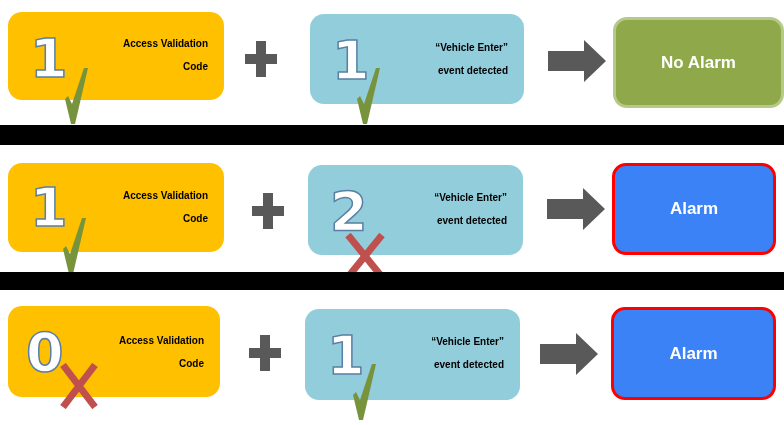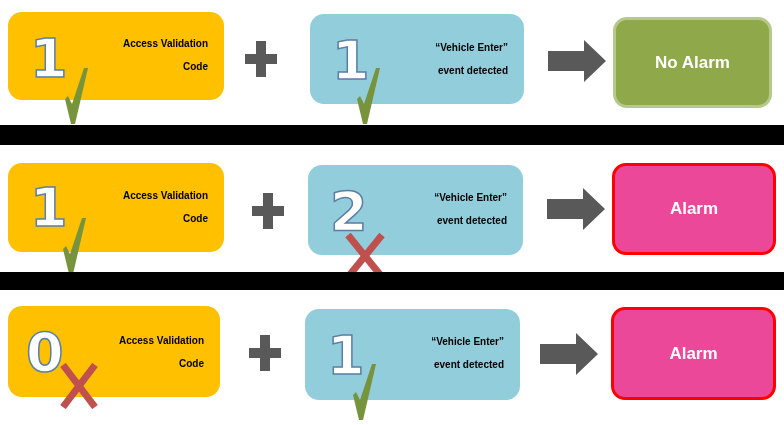--- a/index.html
+++ b/index.html
@@ -1,21 +1,21 @@
 <!DOCTYPE html>
 <html><head>
 <meta charset="utf-8">
 <style>
   html,body{margin:0;padding:0;}
   body{width:784px;height:425px;background:#ffffff;position:relative;overflow:hidden;font-family:"Liberation Sans","DejaVu Sans",sans-serif;}
   .box{position:absolute;border-radius:14px;box-sizing:border-box;}
   .yellow{background:#FFC000;}
   .blue{background:#92CDDC;}
   .green{background:#8EA84A;border:3px solid #B5C98A;}
-  .red{background:#ec4899;border:3px solid #FF0000;}
+  .red{background:#3b82f6;border:3px solid #FF0000;}
   .digit{position:absolute;font-size:54px;font-weight:bold;color:#ffffff;-webkit-text-stroke:1.5px #5b7fa3;line-height:1;font-family:"DejaVu Sans",sans-serif;}
   .label{position:absolute;font-weight:bold;font-size:10px;color:#000;text-align:right;line-height:23px;white-space:nowrap;}
   .result-label{position:absolute;left:0;right:0;top:50%;transform:translateY(-50%);text-align:center;color:#fff;font-weight:bold;font-size:17px;}
   .bar{position:absolute;left:0;width:784px;background:#000;}
   .plus,.arrow,.mark{position:absolute;}
 </style>
 </head>
 <body>
 
 <div>
@@ -43,21 +43,21 @@
     </div>
   </div>
   <svg class="mark" style="left:354px;top:66px;" width="30" height="60" viewBox="0 0 30 60">
       <path d="M26 2 L22 2 L10 38 L6 30 L3 33 L9 58 L13 58 Z" fill="#77933C"></path>
     </svg>
 
   <svg class="arrow" style="left:548px;top:40px;" width="58" height="42" viewBox="0 0 58 42">
       <polygon points="0,11 36,11 36,0 58,21 36,42 36,31 0,31" fill="#595959"></polygon>
     </svg>
 
-  <div class="box green" style="left:613px;top:17px;width:159px;height:91px;">
+  <div class="box green" style="left:613px;top:17px;width:171px;height:91px;">
     <span class="result-label">No Alarm</span>
   </div>
 </div>
 
 <div class="bar" style="top:125px;height:20px;"></div>
 
 <div>
   <div class="box yellow" style="left:8px;top:163px;width:216px;height:89px;">
     <span class="digit" style="left:22px;top:18px;">1</span>
     <div class="label" style="right:16px;top:21px;">

